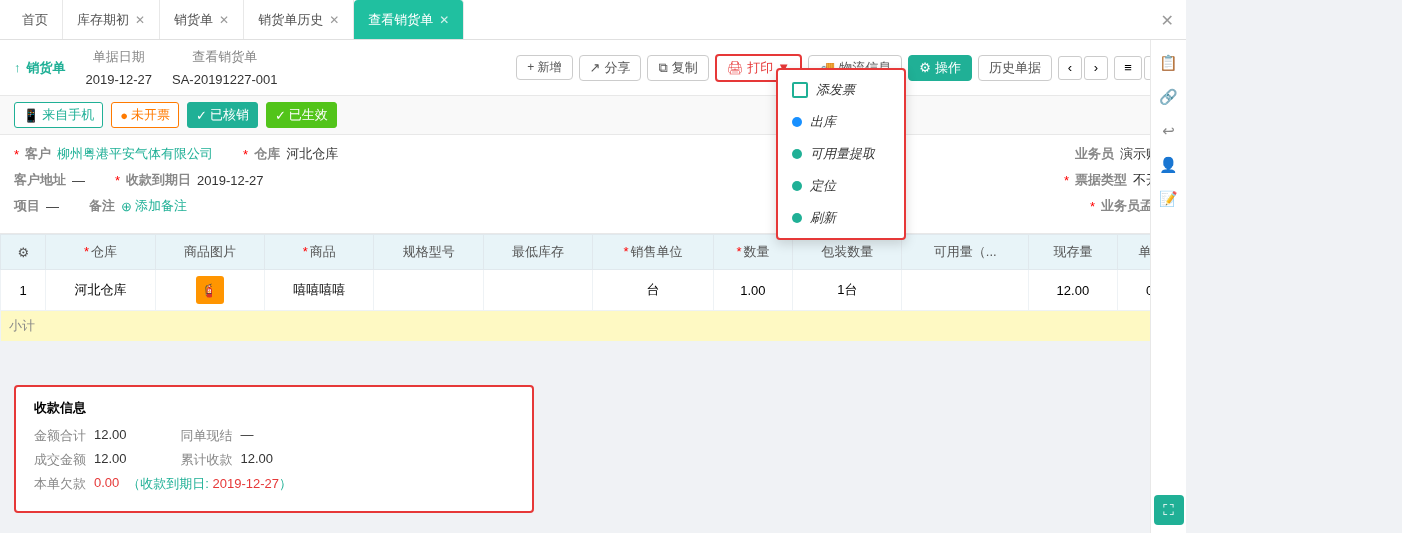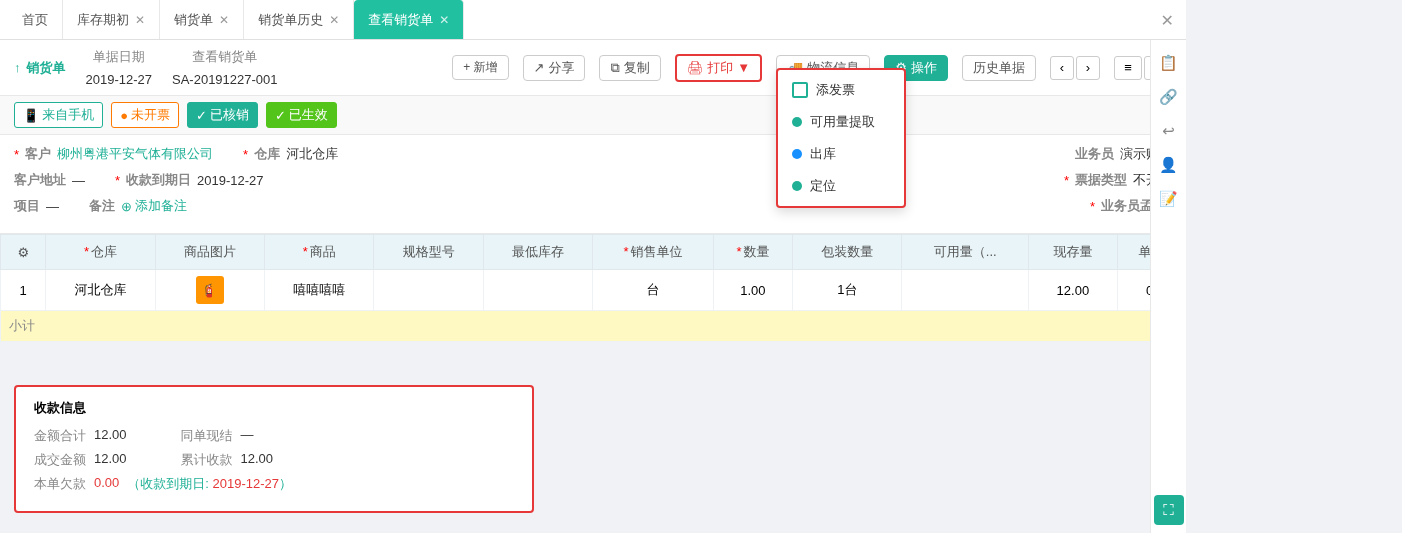--- a/index.html
+++ b/index.html
@@ -18,21 +18,21 @@
     .tab-close-right { position: absolute; right: 12px; top: 50%; transform: translateY(-50%); cursor: pointer; color: #999; font-size: 16px; }
 
     
     .doc-header {
       display: flex; align-items: center; background: #fff; padding: 8px 14px;
       border-bottom: 1px solid #e8e8e8; gap: 20px;
     }
     .doc-title { display: flex; align-items: center; gap: 6px; color: #20b096; font-weight: bold; }
     .doc-meta { display: flex; align-items: center; gap: 6px; color: #333; flex-direction: column; }
     .doc-meta label { color: #888; }
-    .doc-actions { margin-left: auto; display: flex; align-items: center; gap: 14px; }
+    .doc-actions { margin-left: auto; display: flex; align-items: center; gap: 6px; }
     .btn-action { display: flex; align-items: center; gap: 4px; padding: 3px 10px; border: 1px solid #ccc; border-radius: 4px; background: #fff; cursor: pointer; color: #555; font-size: 12px; }
 
     
     .toolbar-row {
       display: flex; align-items: center; background: #f9f9f9; padding: 6px 14px;
       border-bottom: 1px solid #e8e8e8; gap: 8px;
     }
     .btn-small { display: flex; align-items: center; gap: 3px; padding: 3px 8px; border: 1px solid #ccc; border-radius: 3px; background: #fff; cursor: pointer; font-size: 12px; color: #555; }
     .btn-small.outlined-teal { border-color: #20b096; color: #20b096; }
     .btn-small.orange-dot { border-color: #ff7a00; color: #ff7a00; }
@@ -59,21 +59,21 @@
     thead tr { background: #e8f4f8; }
     th { padding: 8px 8px; border: 1px solid #e0e8ed; color: #555; font-weight: normal; white-space: nowrap; text-align: center; }
     td { padding: 6px 8px; border: 1px solid #eef2f5; text-align: center; }
     tr.subtotal td { background: #fef9c3; color: #888; }
     .col-required { color: red; margin-right: 2px; }
 
     
     .dropdown-popup {
       position: absolute; top: 68px; right: 280px; background: #fff;
       border: 2px solid #e63838; border-radius: 4px; box-shadow: 0 4px 12px rgba(0,0,0,0.15);
-      z-index: 100; min-width: 130px; padding: 4px 0;
+      z-index: 100; min-width: 130px; padding: 4px 0; font-style: italic;
     }
     .dropdown-item { display: flex; align-items: center; gap: 8px; padding: 7px 14px; cursor: pointer; color: #333; }
     .dot { width: 10px; height: 10px; border-radius: 50%; display: inline-block; }
     .dot-blue { background: #1890ff; }
     .dot-teal { background: #20b096; }
 
     
     .info-box {
       position: absolute; bottom: 20px; left: 14px;
       border: 2px solid #e63838; border-radius: 4px; background: #fff;
@@ -295,30 +295,34 @@
       </tbody>
     </table>
   </div>
 
   <div class="dropdown-popup">
     <div class="dropdown-item">
       <span style="width:16px;height:16px;border:2px solid #20b096;display:inline-block;border-radius:2px;"></span>
       <span>添发票</span>
     </div>
     <div class="dropdown-item">
+      <span class="dot dot-blue"></span>
+      <span>出库</span>
+    </div>
+    <div class="dropdown-item">
       <span class="dot dot-teal"></span>
       <span>可用量提取</span>
     </div>
     <div class="dropdown-item">
-      <span class="dot dot-blue"></span>
-      <span>出库</span>
-    </div>
-    <div class="dropdown-item">
       <span class="dot dot-teal"></span>
       <span>定位</span>
+    </div>
+    <div class="dropdown-item">
+      <span class="dot dot-teal"></span>
+      <span>刷新</span>
     </div>
   </div>
 
   <div class="info-box">
     <div class="info-box-title">收款信息</div>
     <div class="info-row">
       <div class="info-field">
         <span class="info-label">金额合计</span>
         <span class="info-val">12.00</span>
       </div>

